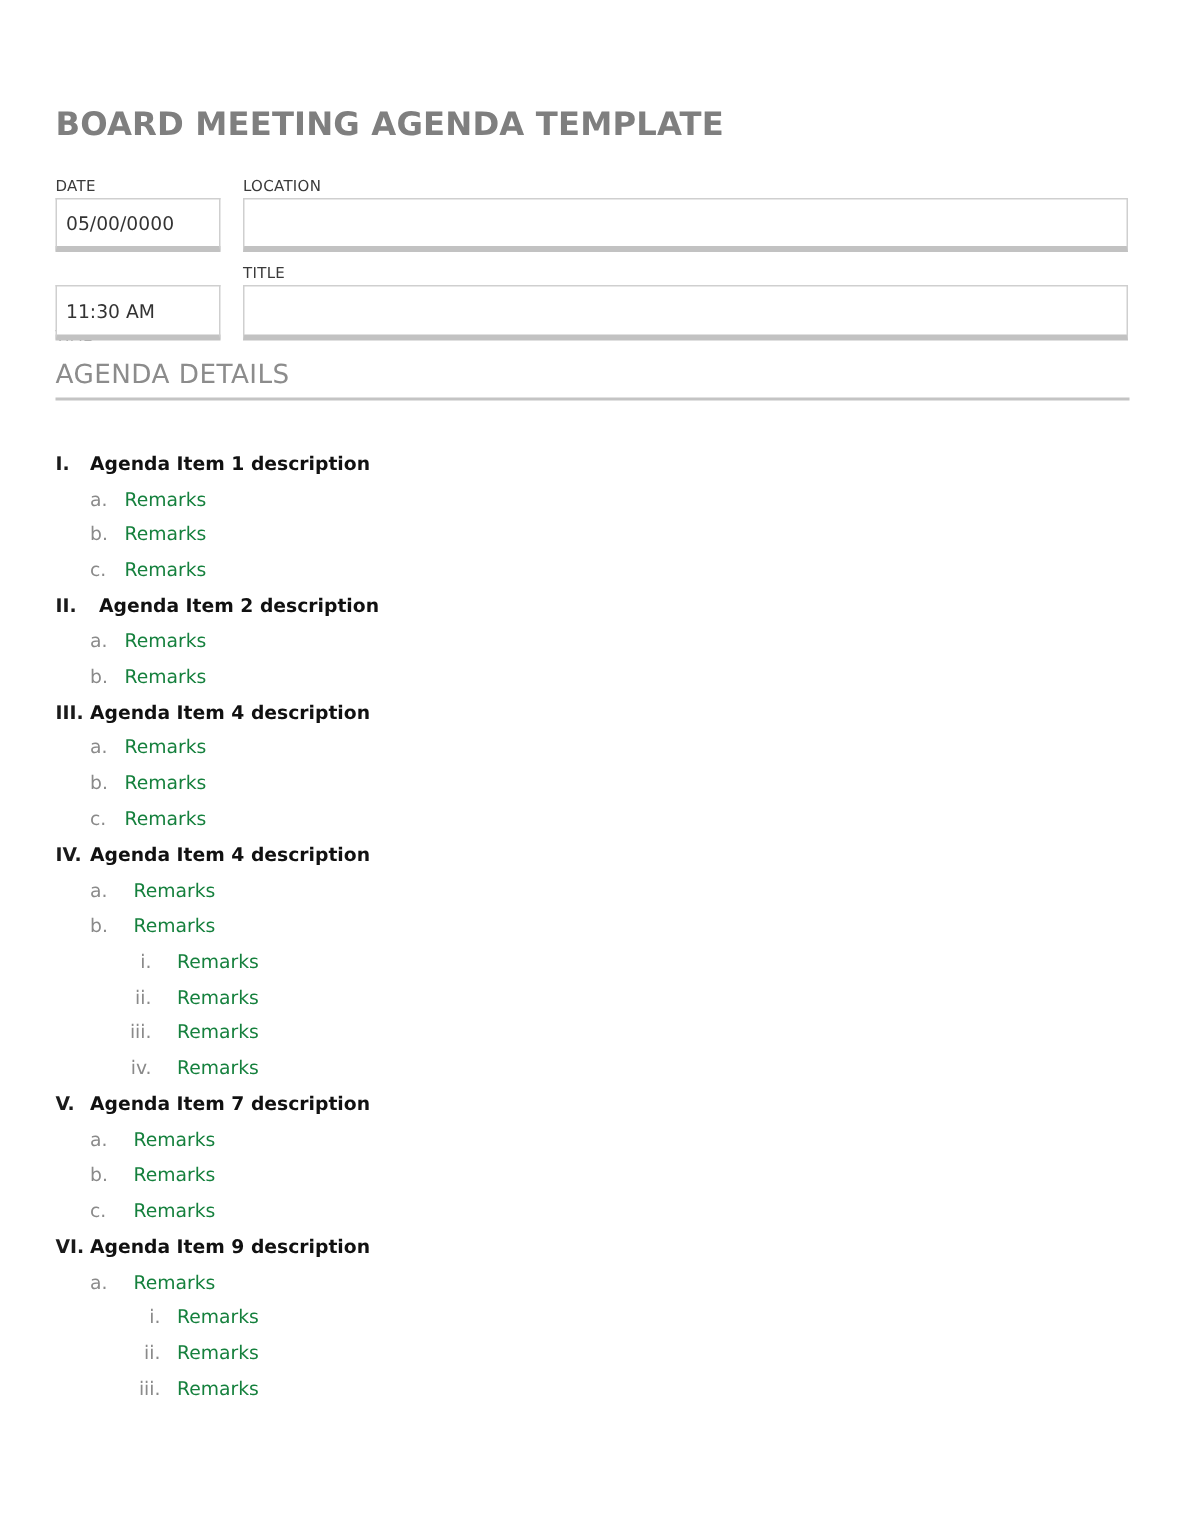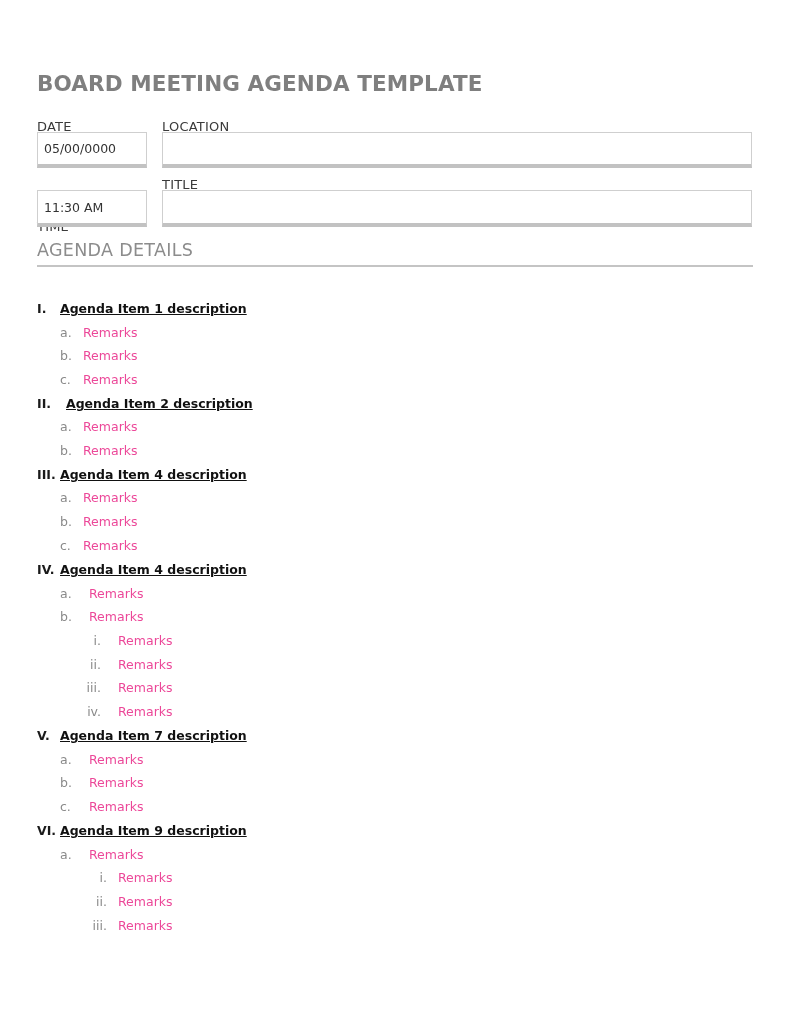--- a/index.html
+++ b/index.html
@@ -8,21 +8,21 @@
       font-family: "DejaVu Sans", "Liberation Sans", sans-serif;
       color: #222;
     }
     .page-title {
       position: absolute; left: 37px; top: 71px;
       font-family: "DejaVu Sans", sans-serif;
       font-weight: bold; font-size: 21.5px; letter-spacing: 0.1px;
       color: #7f7f7f; white-space: nowrap;
     }
     .field-label {
-      position: absolute; font-size: 13px; color: #3a3a3a;
+      position: absolute; font-size: 10px; color: #3a3a3a;
       letter-spacing: 0.2px; white-space: nowrap;
     }
     .field-box {
       position: absolute; box-sizing: border-box;
       border: 1px solid #cfcfcf; border-bottom: 4px solid #c2c2c2;
       background: #fff;
       font-size: 12.5px; color: #333; padding-left: 6px;
       display: flex; align-items: center;
     }
     .section-heading {
@@ -35,23 +35,23 @@
       background: #c4c4c4;
     }
     .agenda { position: absolute; left: 0; top: 0; width: 790px; }
     .row {
       position: absolute; height: 20px; display: flex; align-items: center;
       white-space: nowrap; font-size: 12.5px;
     }
     .marker { position: absolute; text-align: left; }
     .marker.right { text-align: right; }
     .item-row .marker { color: #1a1a1a; font-weight: bold; }
-    .item-row .text { color: #111; font-weight: bold; text-decoration: underline; }
+    .item-row .text { color: #111; font-weight: bold; }
     .sub-row .marker { color: #8a8a8a; }
-    .sub-row .text { color: #ec4899; }
+    .sub-row .text { color: #15803d; }
     .text { position: absolute; }
   </style>
 </head>
 <body>
 
 <div class="page-title">BOARD MEETING AGENDA TEMPLATE</div>
 
 <div class="field-label" style="left:37px; top:119px;">DATE</div>
 <div class="field-box" style="left:37px; top:132px; width:110px; height:36px;">05/00/0000</div>
 

